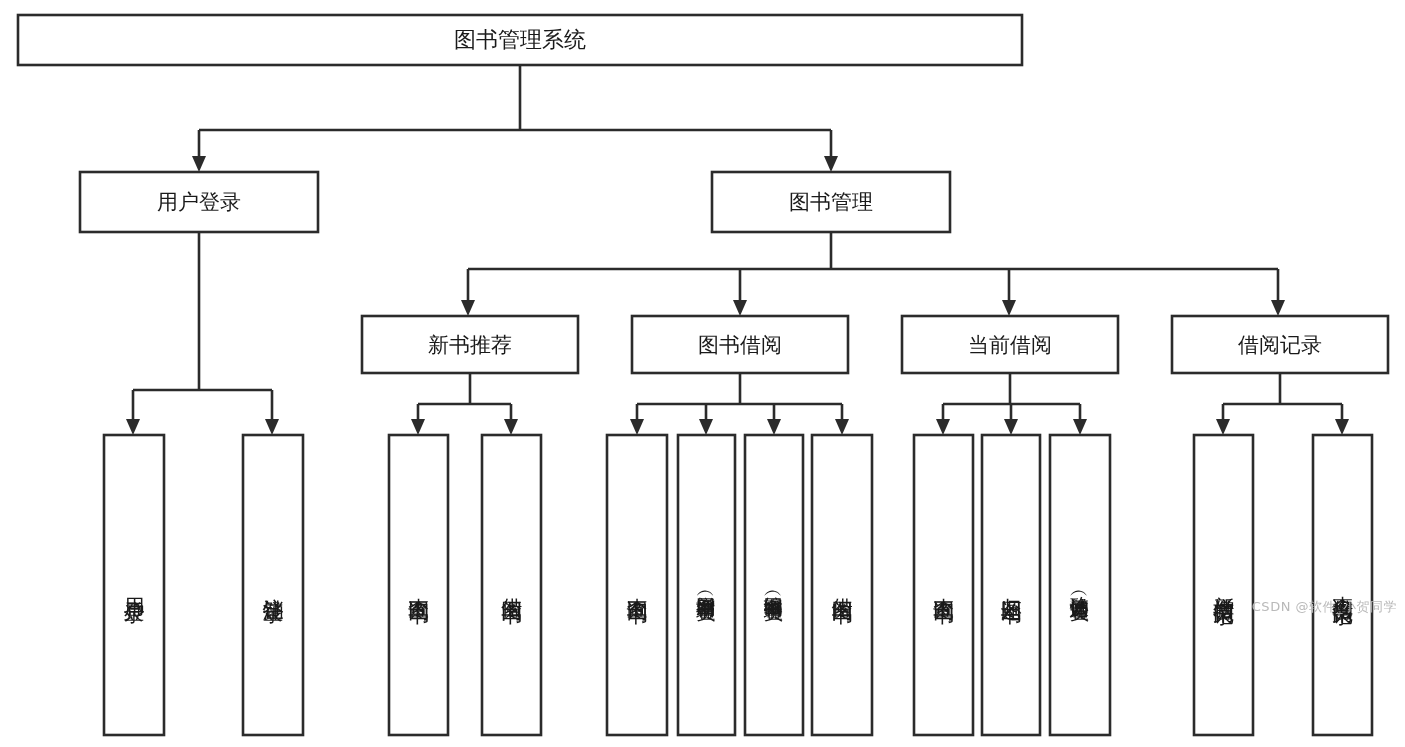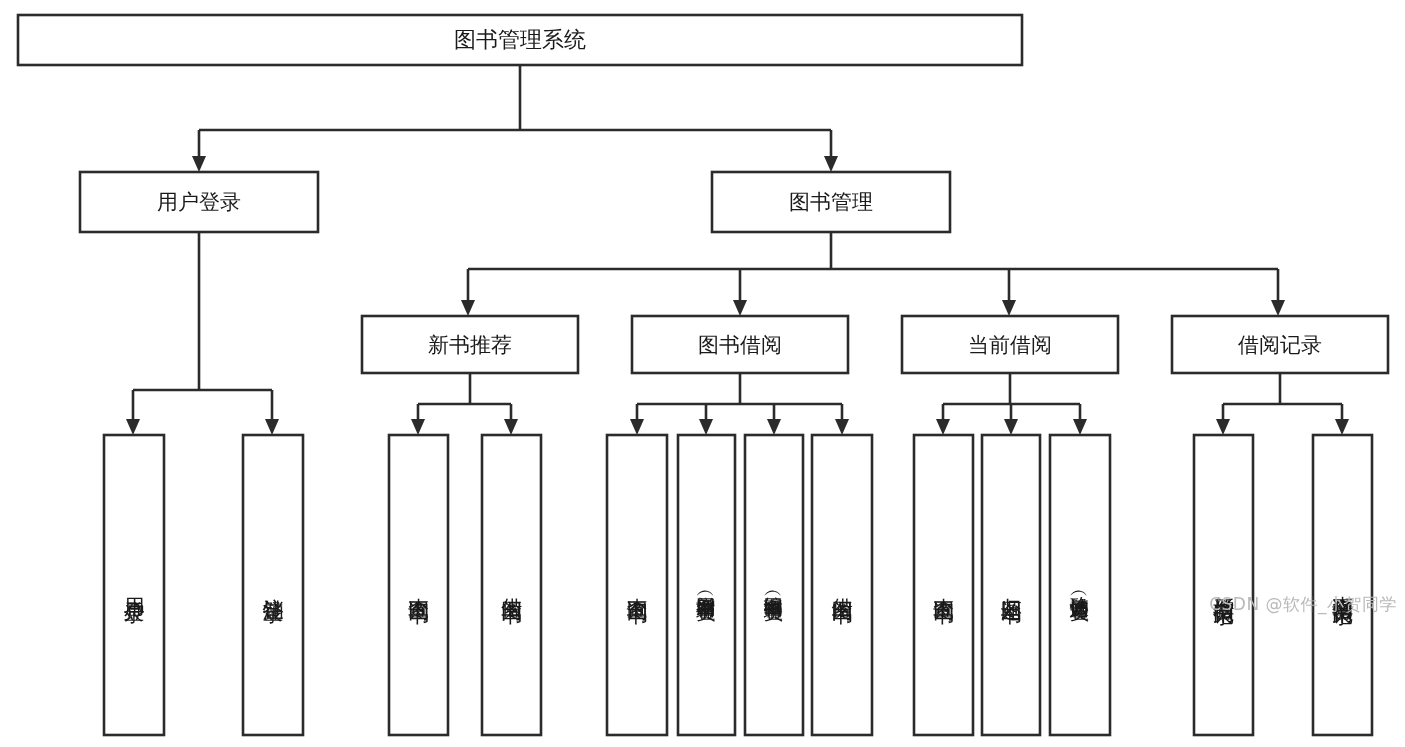--- a/index.html
+++ b/index.html
@@ -68,21 +68,21 @@
   }
   .arrow-head {
     fill: #2b2b2b;
     stroke: none;
   }
   .watermark {
     position: absolute;
     right: 8px;
     bottom: 4px;
     font-family: "DejaVu Sans", "Liberation Sans", sans-serif;
-    font-size: 17px;
+    font-size: 13px;
     color: #b9b9b9;
     letter-spacing: 0.5px;
     white-space: nowrap;
     user-select: none;
   }
 </style>
 </head>
 <body>
 
 <div id="diagram-root">

